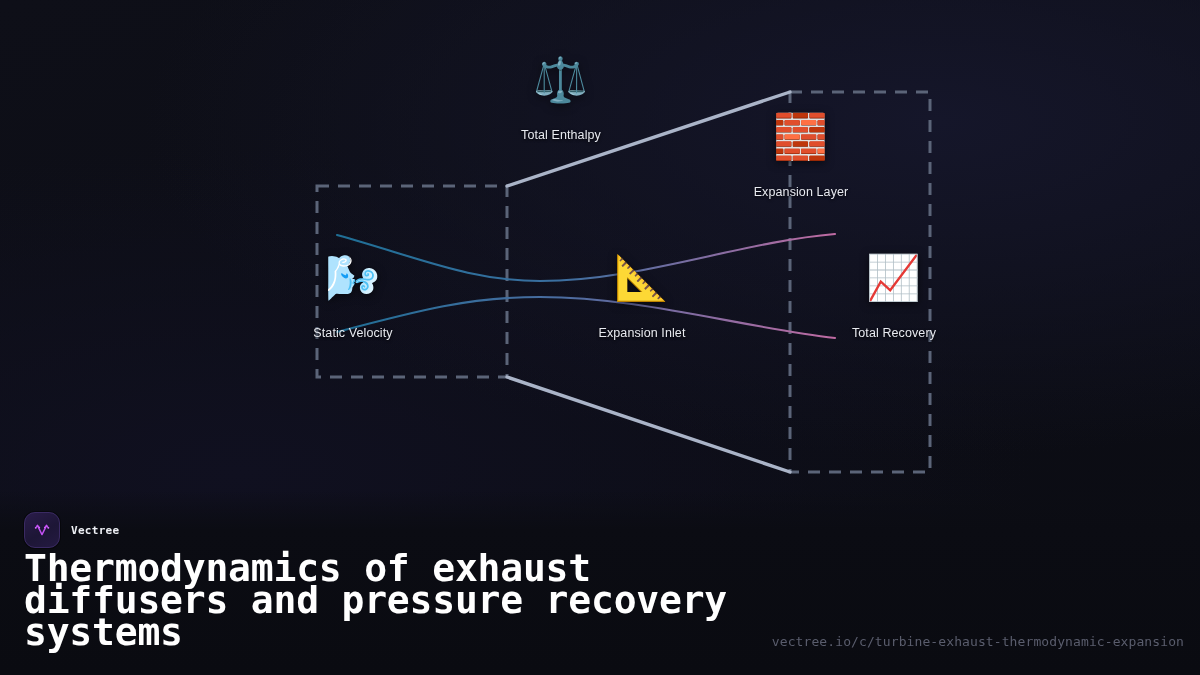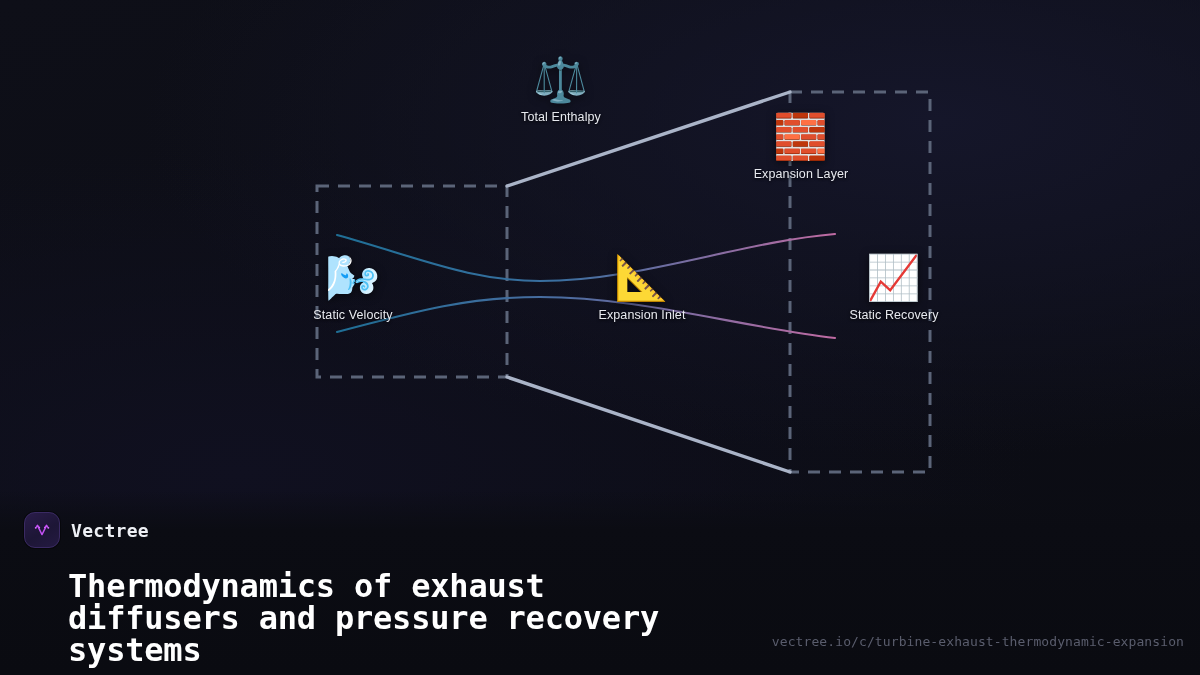--- a/index.html
+++ b/index.html
@@ -50,21 +50,21 @@
     user-select: none;
   }
   .node-icon {
     font-size: 44px;
     line-height: 50px;
     height: 50px;
     display: block;
     filter: drop-shadow(0 2px 4px rgba(0,0,0,0.55));
   }
   .node-label {
-    margin-top: 5px;
+    margin-top: 23px;
     font-size: 12.5px;
     color: #e8eaf0;
     letter-spacing: 0.1px;
     text-align: left;
     white-space: nowrap;
     text-shadow: 0 1px 3px rgba(0,0,0,0.85);
   }
 
   
   #footer {
@@ -89,38 +89,37 @@
     border-radius: 11px;
     background: linear-gradient(150deg, #2a1c4a 0%, #1d1636 55%, #241a42 100%);
     border: 1px solid #3a2a63;
     display: flex;
     align-items: center;
     justify-content: center;
     box-shadow: 0 0 0 1px rgba(0,0,0,0.4);
   }
   #brand-name {
     font-family: "DejaVu Sans Mono", "Liberation Mono", monospace;
-    font-size: 18px;
+    font-size: 11px;
     font-weight: bold;
     color: #eef0f5;
     letter-spacing: 0.3px;
   }
   #headline {
     position: absolute;
     left: 24px;
-    top: 80px;
+    top: 62px;
     width: 740px;
     font-family: "DejaVu Sans Mono", "Liberation Mono", monospace;
-    font-size: 32px;
+    font-size: 38px;
     line-height: 32px;
     font-weight: bold;
     color: #ffffff;
     letter-spacing: -0.2px;
     white-space: pre-line;
-    margin-left: 44px;
   }
   #footer-url {
     position: absolute;
     right: 16px;
     bottom: 26px;
     font-family: "DejaVu Sans Mono", "Liberation Mono", monospace;
     font-size: 13px;
     color: #5a5d6d;
     letter-spacing: 0.1px;
   }
@@ -177,21 +176,21 @@
       <span class="node-label">Static Velocity</span>
     </div>
 
     <div class="node" style="left:642px; top:253px;">
       <span class="node-icon">📐</span>
       <span class="node-label">Expansion Inlet</span>
     </div>
 
     <div class="node" style="left:894px; top:253px;">
       <span class="node-icon">📈</span>
-      <span class="node-label">Static Recovery</span>
+      <span class="node-label">Total Recovery</span>
     </div>
 
   </div>
 
   <div id="footer">
 
     <div id="brand-row">
       <div id="brand-logo">
         <svg width="20" height="20" viewBox="0 0 24 24">
           <path d="M6.5 6.5 L12 17.5 L17.5 6.5" fill="none" stroke="#c451f5" stroke-width="1.7" stroke-linecap="round" stroke-linejoin="round"></path>

